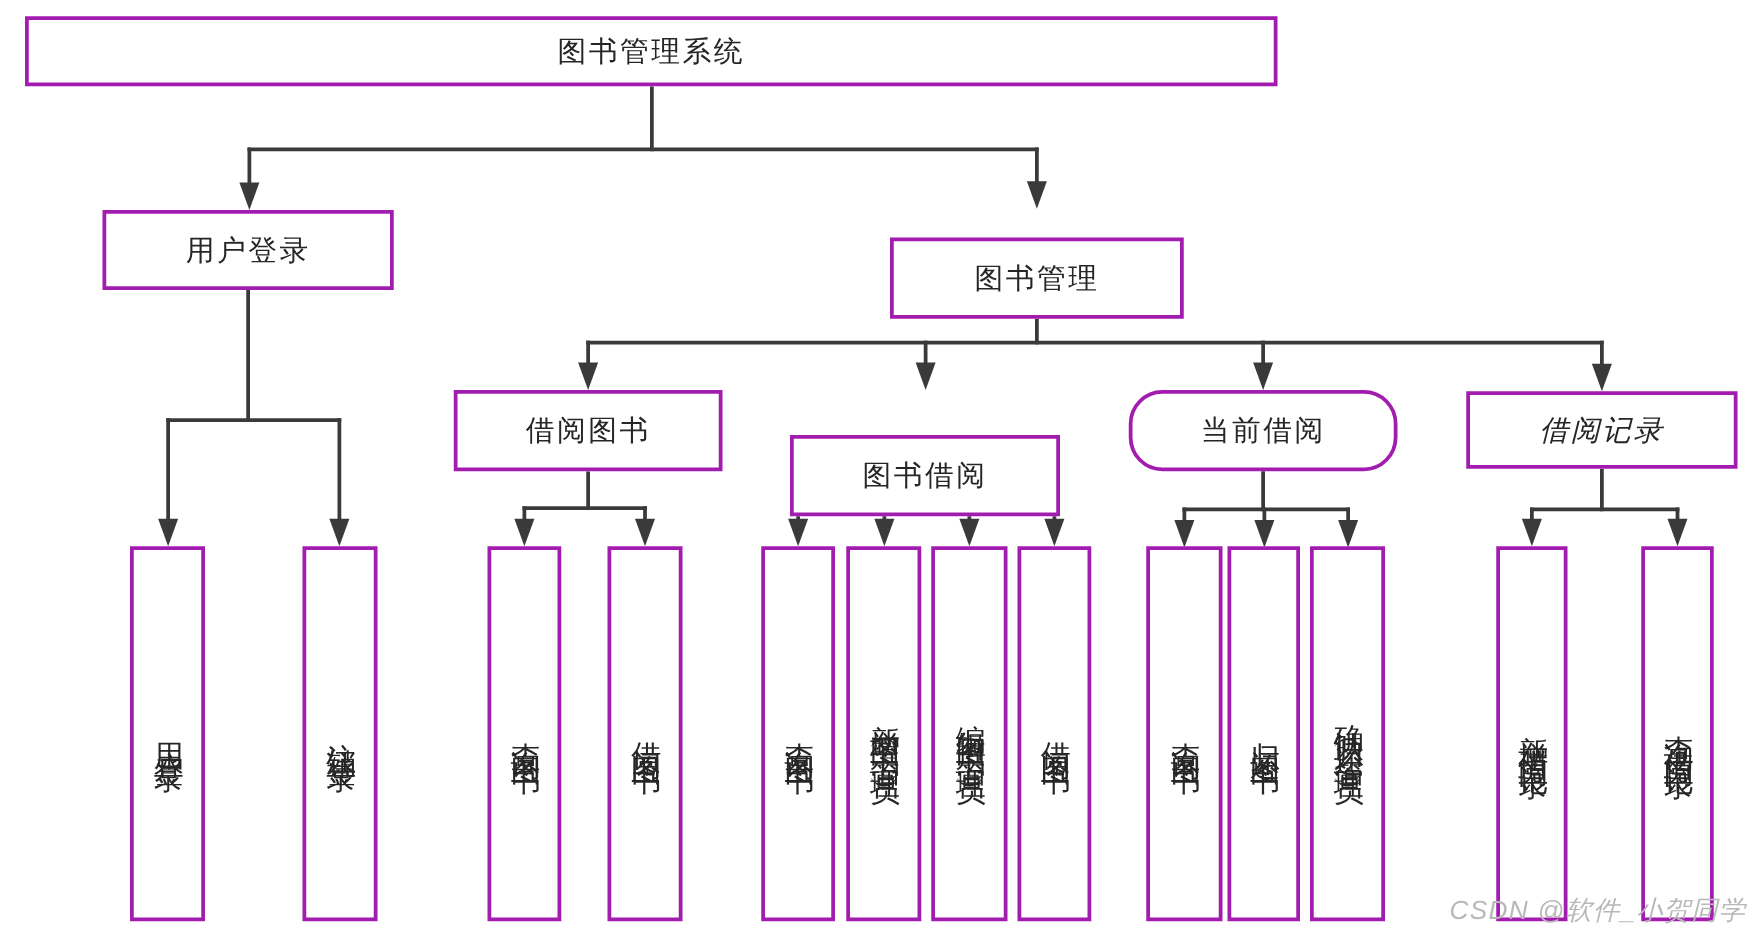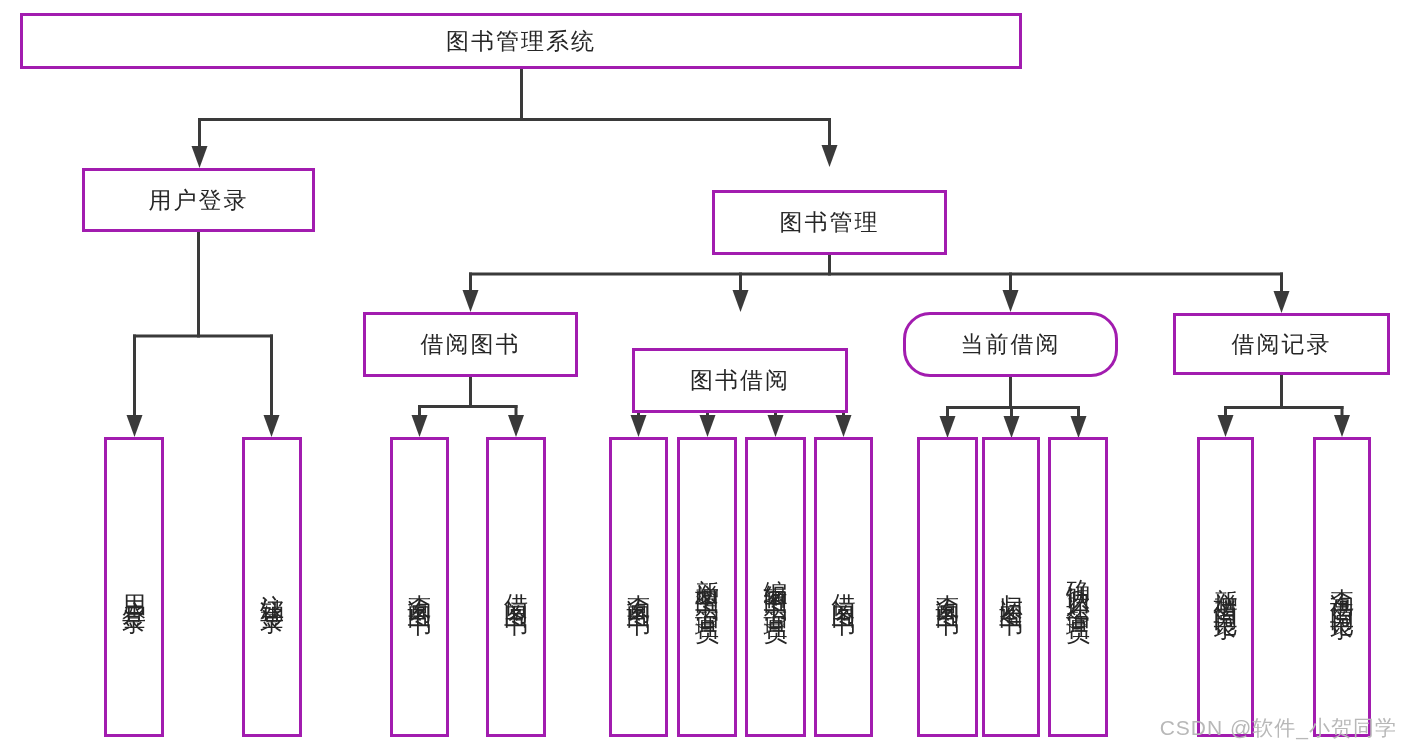--- a/index.html
+++ b/index.html
@@ -45,20 +45,21 @@
   }
   .watermark {
     position: absolute;
     right: 8px;
     bottom: 5px;
     font-size: 21px;
     letter-spacing: 1px;
     color: #b8b8b8;
     z-index: 10;
     white-space: nowrap;
+    font-style: italic;
   }
 </style>
 </head>
 <body>
 
 <div class="canvas">
 
   <svg class="connector-layer" viewBox="0 0 1405 747" xmlns="http://www.w3.org/2000/svg">
 
     <g>
@@ -148,21 +149,21 @@
 
   <div class="box h" style="left:363px; top:312px; width:215px; height:65px;">
     <span>借阅图书</span>
   </div>
   <div class="box h" style="left:632px; top:312px; width:216px; height:65px;margin-top:36px;">
     <span>图书借阅</span>
   </div>
   <div class="box h" style="left:903px; top:312px; width:215px; height:65px;border-radius:27px;">
     <span>当前借阅</span>
   </div>
-  <div class="box h" style="left:1173px; top:313px; width:217px; height:62px;">
+  <div class="box h" style="left:1173px; top:313px; width:217px; height:62px;font-style:italic;">
     <span>借阅记录</span>
   </div>
 
   <div class="box v" style="left:104px; top:437px; width:60px; height:300px;">
     <span>用户登录</span>
   </div>
   <div class="box v" style="left:242px; top:437px; width:60px; height:300px;">
     <span>注销登录</span>
   </div>
 

